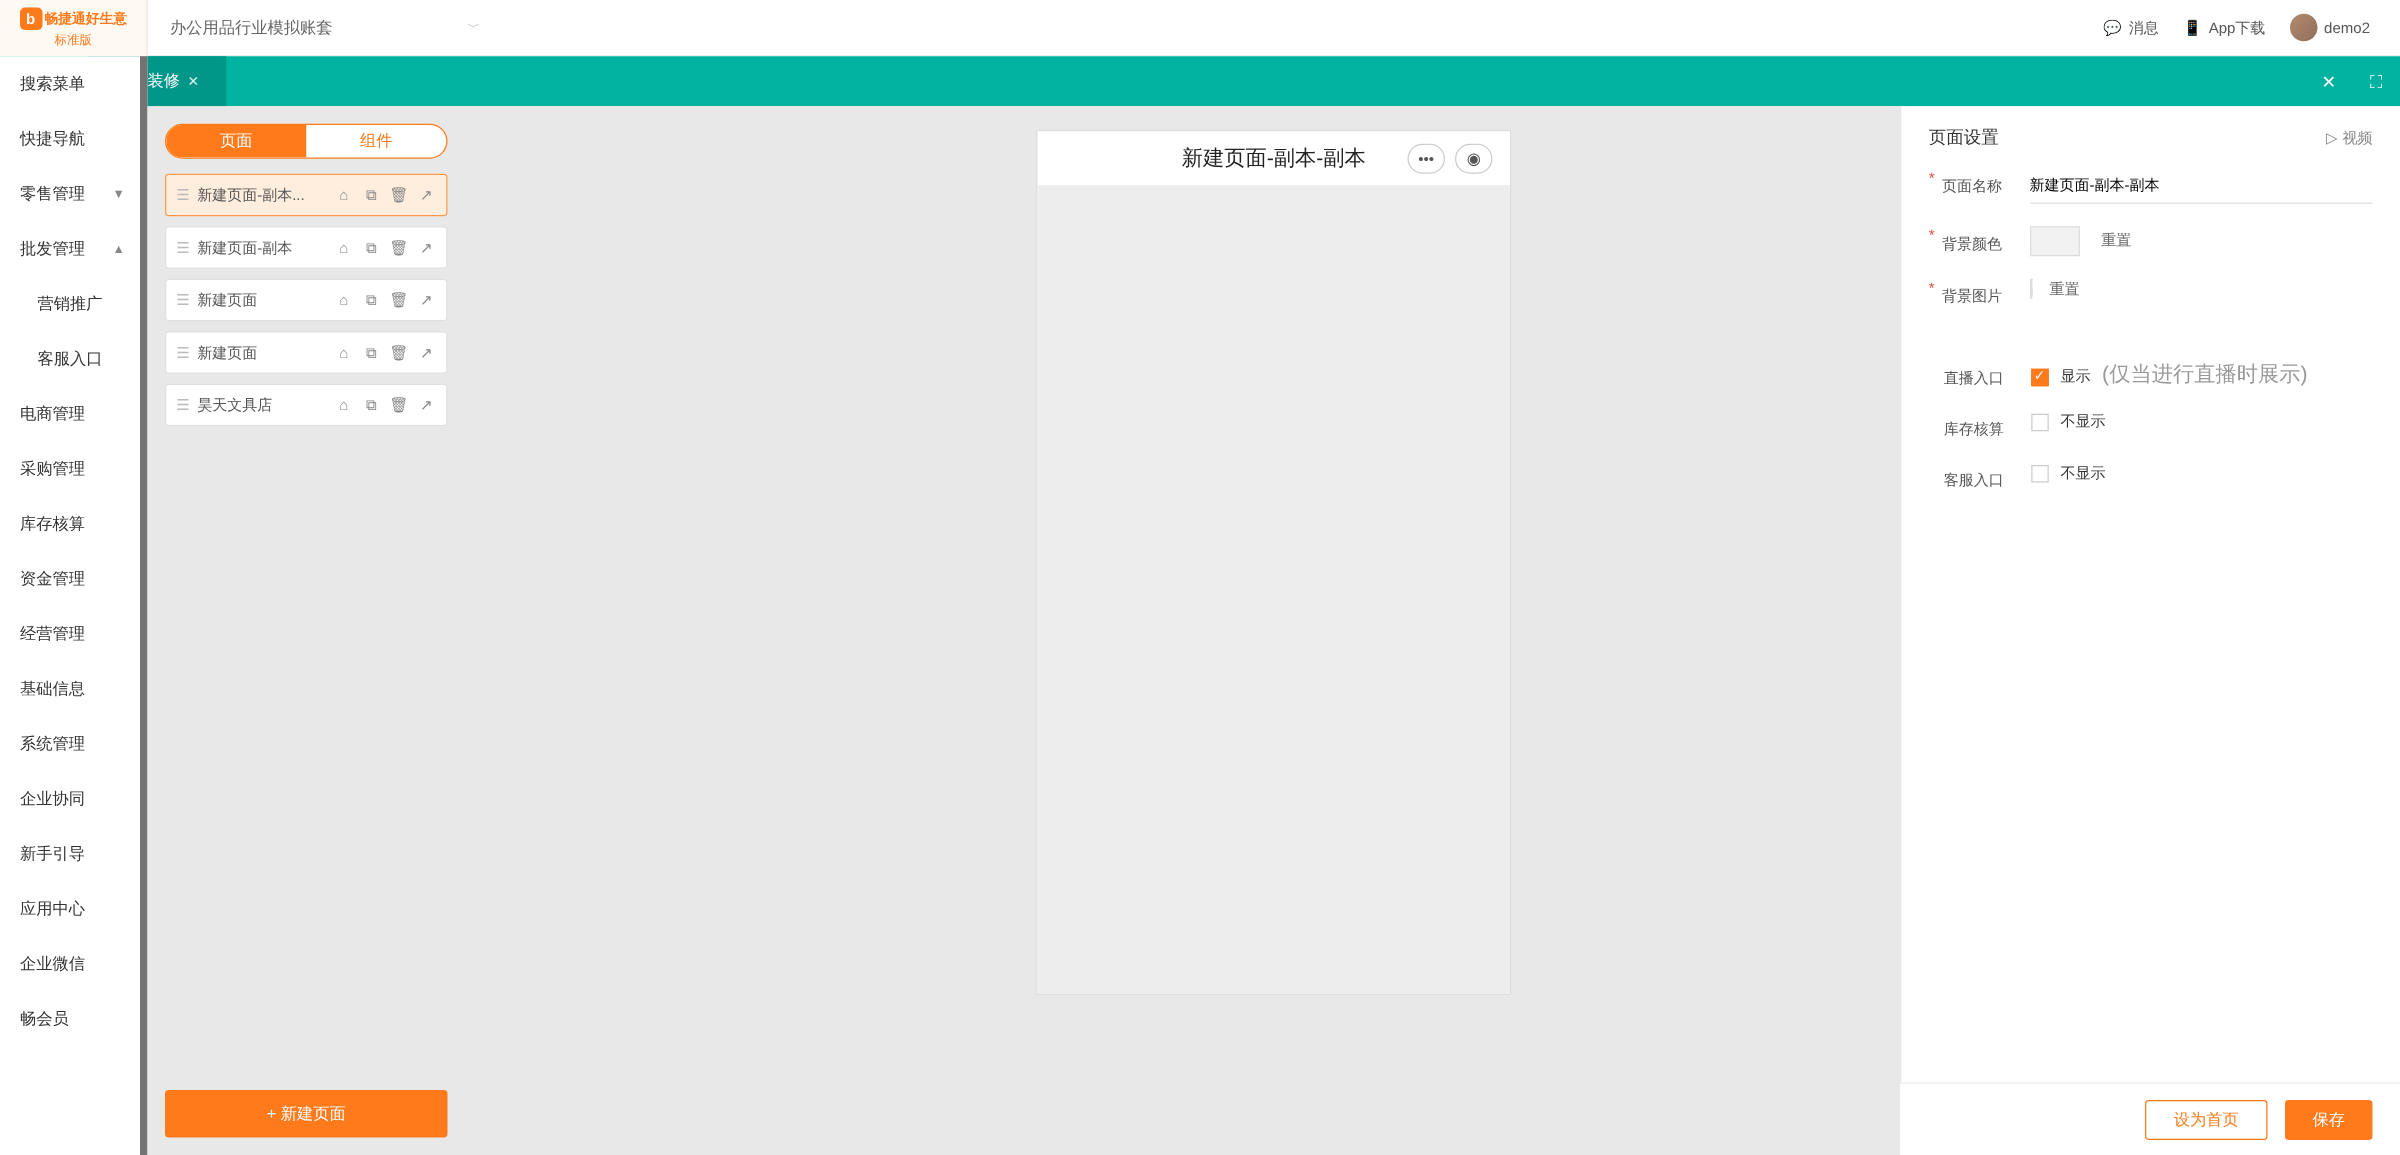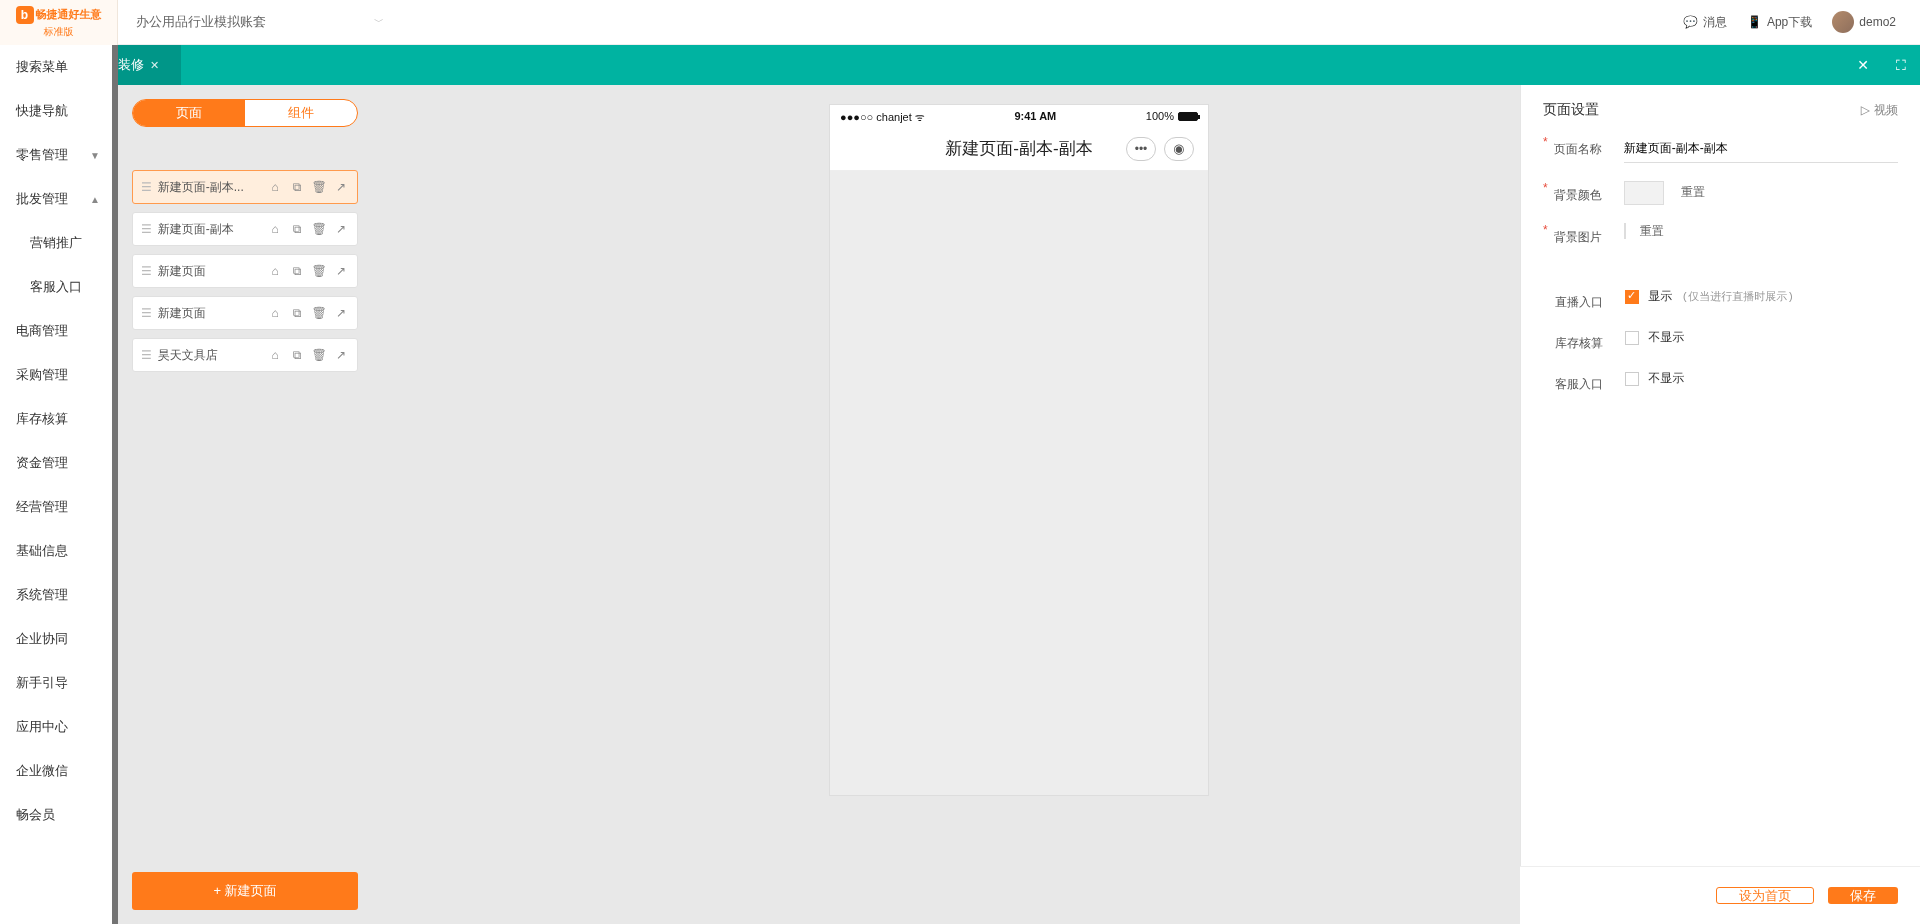--- a/index.html
+++ b/index.html
@@ -29,21 +29,21 @@
 
 .sidebar{position:absolute;top:45px;left:0;width:118px;bottom:0;background:#fff;border-right:6px solid #737373;overflow-y:auto;}
 .sb-item{height:44px;display:flex;align-items:center;padding-left:16px;font-size:13px;color:#333;cursor:pointer;position:relative;}
 .sb-item.sub{padding-left:30px;color:#333;}
 .sb-arrow{position:absolute;right:12px;font-size:10px;color:#888;}
 
 
 .main{position:absolute;top:85px;left:118px;right:0;bottom:0;background:#e8e8e8;overflow:hidden;}
 
 
-.page-panel{position:absolute;left:14px;top:14px;width:226px;bottom:14px;display:flex;flex-direction:column;gap:31px;}
+.page-panel{position:absolute;left:14px;top:14px;width:226px;bottom:14px;display:flex;flex-direction:column;}
 .seg{display:flex;border:1px solid #ff7a1a;border-radius:14px;overflow:hidden;height:28px;background:#fff;}
 .seg div{flex:1;display:flex;align-items:center;justify-content:center;font-size:13px;cursor:pointer;}
 .seg .on{background:#ff7a1a;color:#fff;}
 .seg .off{color:#ff7a1a;}
 .page-list{margin-top:12px;display:flex;flex-direction:column;gap:8px;}
 .page-row{height:34px;background:#fff;border:1px solid #e0e0e0;border-radius:3px;display:flex;align-items:center;padding:0 8px;gap:6px;font-size:12px;color:#555;}
 .page-row.sel{background:#ffeedd;border-color:#ff9a4d;}
 .drag{color:#bbb;font-size:12px;}
 .page-name{flex:1;white-space:nowrap;overflow:hidden;text-overflow:ellipsis;}
 .pico{width:16px;text-align:center;color:#888;cursor:pointer;font-size:12px;}
@@ -72,25 +72,25 @@
 .req{color:#e74c3c;margin-right:6px;}
 .flabel{width:70px;color:#555;padding-top:6px;}
 .fctrl{flex:1;}
 .txt-input{width:100%;height:28px;border:none;border-bottom:1px solid #ddd;font-size:12px;outline:none;}
 .swatch{width:40px;height:24px;background:#f2f2f2;border:1px solid #ddd;display:inline-block;vertical-align:middle;}
 .checker{width:40px;height:40px;border:1px solid #ddd;background-image:linear-gradient(45deg,#ccc 25%,transparent 25%,transparent 75%,#ccc 75%),linear-gradient(45deg,#ccc 25%,transparent 25%,transparent 75%,#ccc 75%);background-size:12px 12px;background-position:0 0,6px 6px;}
 .reset{margin-left:14px;color:#666;font-size:12px;cursor:pointer;}
 .cb{width:14px;height:14px;border:1px solid #ccc;display:inline-block;vertical-align:middle;margin-right:6px;position:relative;}
 .cb.on{background:#ff7a1a;border-color:#ff7a1a;}
 .cb.on::after{content:"✓";position:absolute;top:-2px;left:1px;color:#fff;font-size:11px;}
-.hint{color:#999;font-size:11px;margin-left:6px;font-family:Liberation Mono, monospace;}
+.hint{color:#999;font-size:17px;margin-left:6px;}
 
 
 .action-bar{position:absolute;right:0;bottom:0;width:400px;height:58px;background:#fff;border-top:1px solid #eee;display:flex;align-items:center;justify-content:flex-end;gap:14px;padding-right:22px;}
-.btn{height:17px;padding:0 22px;border-radius:3px;font-size:13px;display:flex;align-items:center;cursor:pointer;}
+.btn{height:32px;padding:0 22px;border-radius:3px;font-size:13px;display:flex;align-items:center;cursor:pointer;}
 .btn.ghost{border:1px solid #ff7a1a;color:#ff7a1a;background:#fff;}
 .btn.primary{background:#ff7a1a;color:#fff;}
 
 
 .i{font-style:normal;font-family:Arial,sans-serif;}
 </style>
 </head>
 <body>
 
 <div class="top-header">
@@ -244,28 +244,20 @@
         <span class="pico i">⌂</span>
         <span class="pico i">⧉</span>
         <span class="pico i">🗑</span>
         <span class="pico i">↗</span>
       </div>
     </div>
     <div class="new-page-btn">+ 新建页面</div>
   </div>
 
   <div class="phone">
-    <div class="ph-status">
-      <span>●●●○○ <span>chanjet</span> ᯤ</span>
-      <span class="mid">9:41 AM</span>
-      <span class="right">
-        <span>100%</span>
-        <span class="batt"></span>
-      </span>
-    </div>
     <div class="ph-title">
       <span>新建页面-副本-副本</span>
       <span class="dots">•••</span>
       <span class="tgt">◉</span>
     </div>
     <div class="ph-body"></div>
   </div>
 
   <div class="float-btn">
     <span class="i">☰</span>

